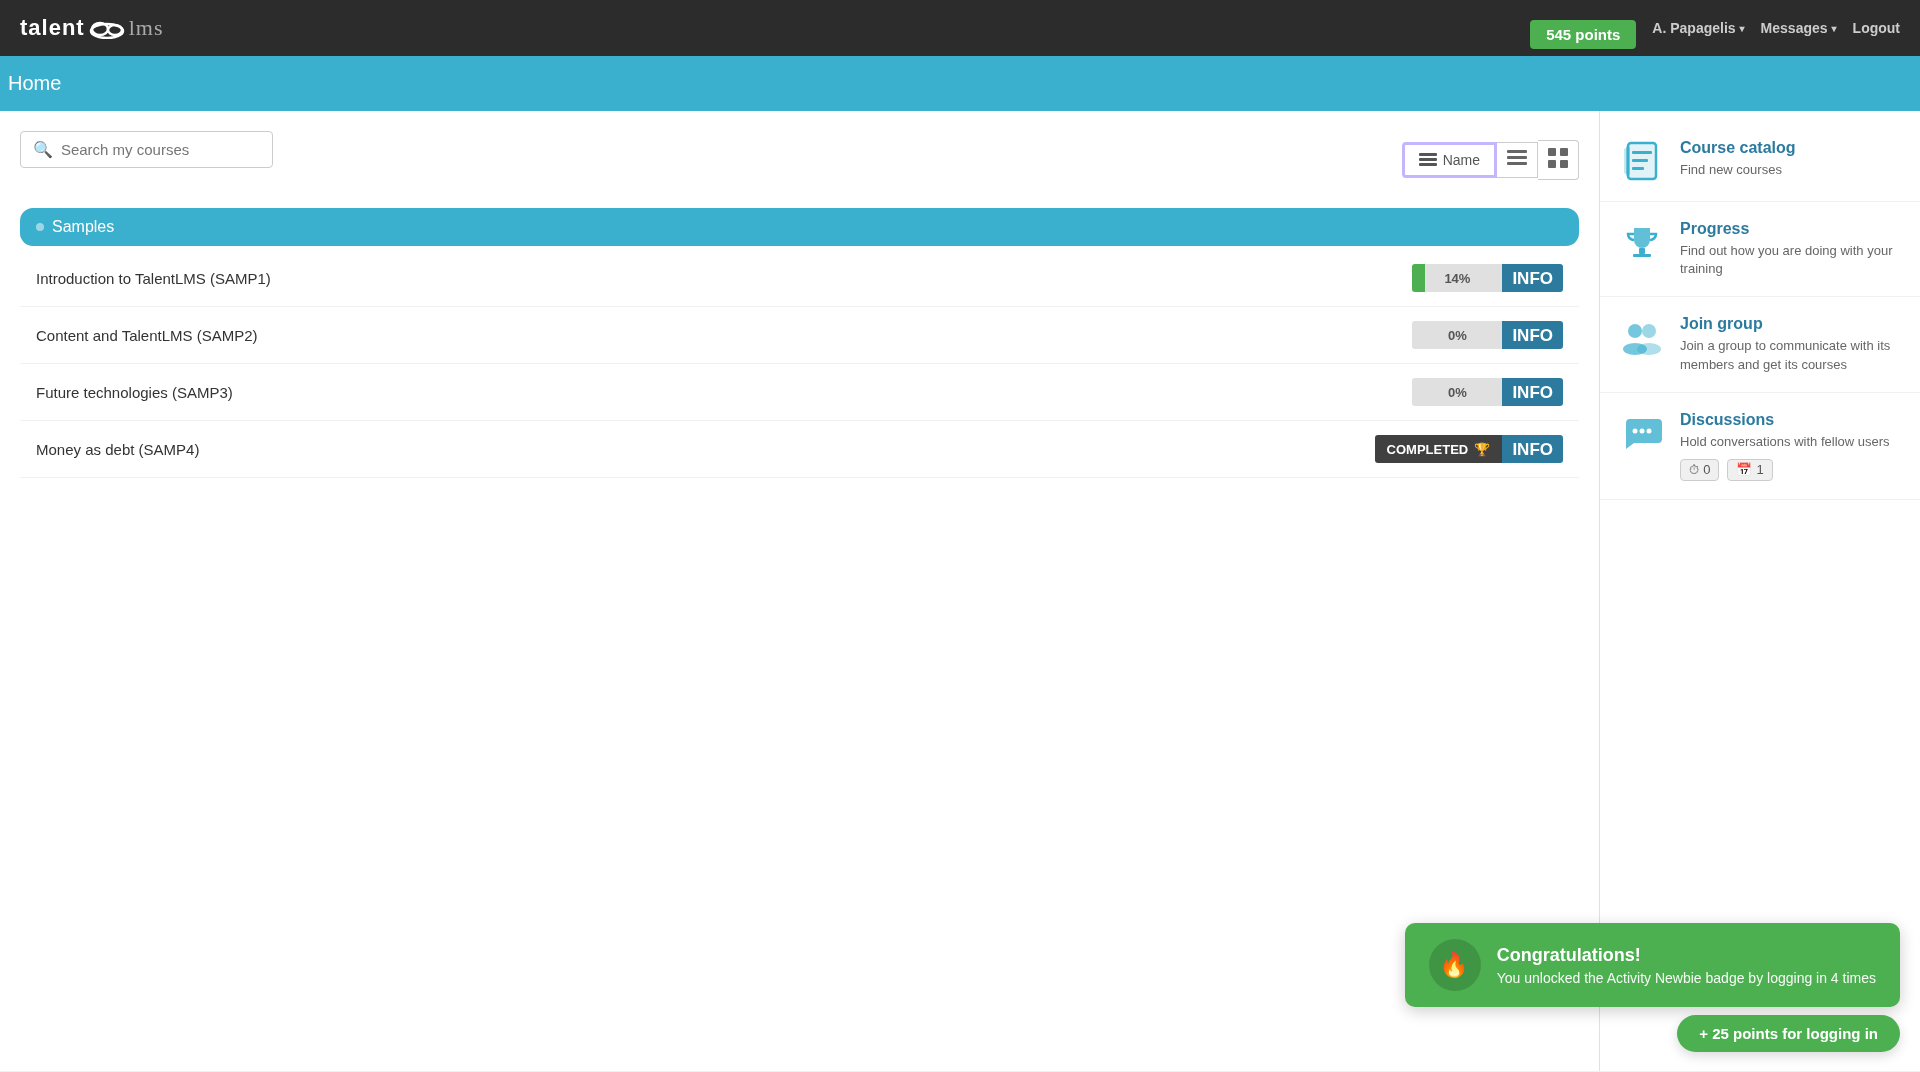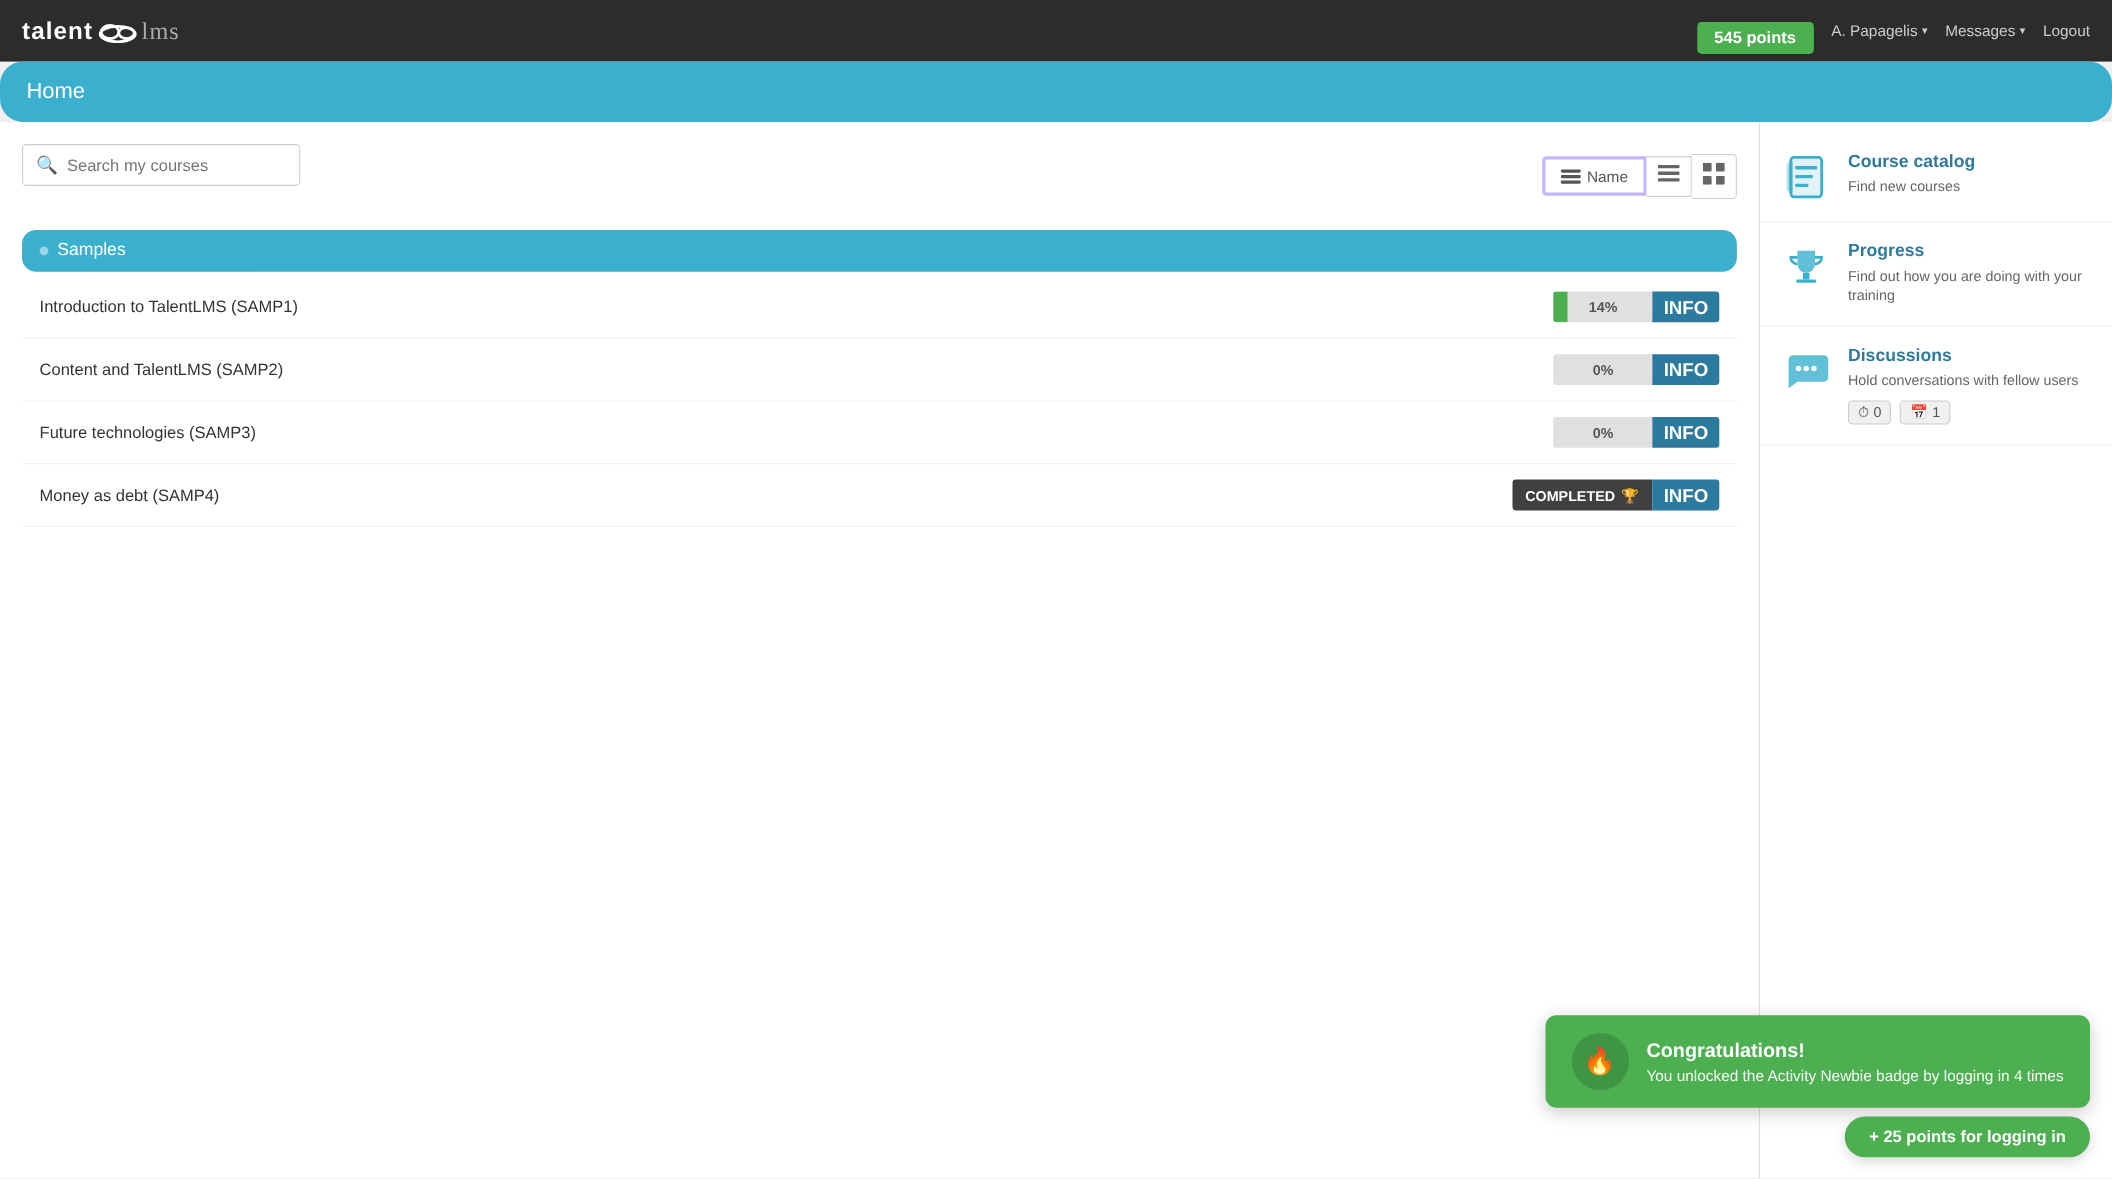--- a/index.html
+++ b/index.html
@@ -39,31 +39,31 @@
       margin-top: 12px;
     }
     .nav-link {
       color: #ccc;
       text-decoration: none;
       font-size: 14px;
       cursor: pointer;
       display: flex;
       align-items: center;
       gap: 4px;
+      font-weight: bold;
     }
     .caret { font-size: 10px; }
 
     
     .page-header {
       background: #3aafce;
-      padding: 16px 24px;
+      padding: 16px 8px;
       color: #fff;
       font-size: 20px;
       font-weight: 400;
-      border-radius: 21px;
     }
 
     
     .main-layout {
       display: flex;
       min-height: calc(100vh - 56px - 56px);
       background: #fff;
     }
 
     
@@ -487,20 +487,34 @@
           <rect x="19" y="28" width="6" height="6" rx="1" fill="#3aafce"></rect>
           <rect x="13" y="34" width="18" height="3" rx="1" fill="#3aafce"></rect>
         </svg>
       </div>
       <div class="sidebar-text">
         <h3>Progress</h3>
         <p>Find out how you are doing with your training</p>
       </div>
     </div>
 
+    <div class="sidebar-item">
+      <div class="sidebar-icon">
+        <svg viewBox="0 0 44 44" width="44" height="44">
+          <circle cx="15" cy="16" r="7" fill="#3aafce" opacity="0.7"></circle>
+          <circle cx="29" cy="16" r="7" fill="#3aafce" opacity="0.5"></circle>
+          <ellipse cx="15" cy="34" rx="12" ry="6" fill="#3aafce" opacity="0.7"></ellipse>
+          <ellipse cx="29" cy="34" rx="12" ry="6" fill="#3aafce" opacity="0.4"></ellipse>
+        </svg>
+      </div>
+      <div class="sidebar-text">
+        <h3>Join group</h3>
+        <p>Join a group to communicate with its members and get its courses</p>
+      </div>
+    </div>
 
     <div class="sidebar-item">
       <div class="sidebar-icon">
         <svg viewBox="0 0 44 44" width="44" height="44">
           <path d="M6 8 h32 a4 4 0 0 1 4 4 v16 a4 4 0 0 1-4 4 H14 L6 38 V12 a4 4 0 0 1 4-4 Z" fill="#3aafce" opacity="0.8"></path>
           <circle cx="15" cy="20" r="2.5" fill="#fff"></circle>
           <circle cx="22" cy="20" r="2.5" fill="#fff"></circle>
           <circle cx="29" cy="20" r="2.5" fill="#fff"></circle>
         </svg>
       </div>

